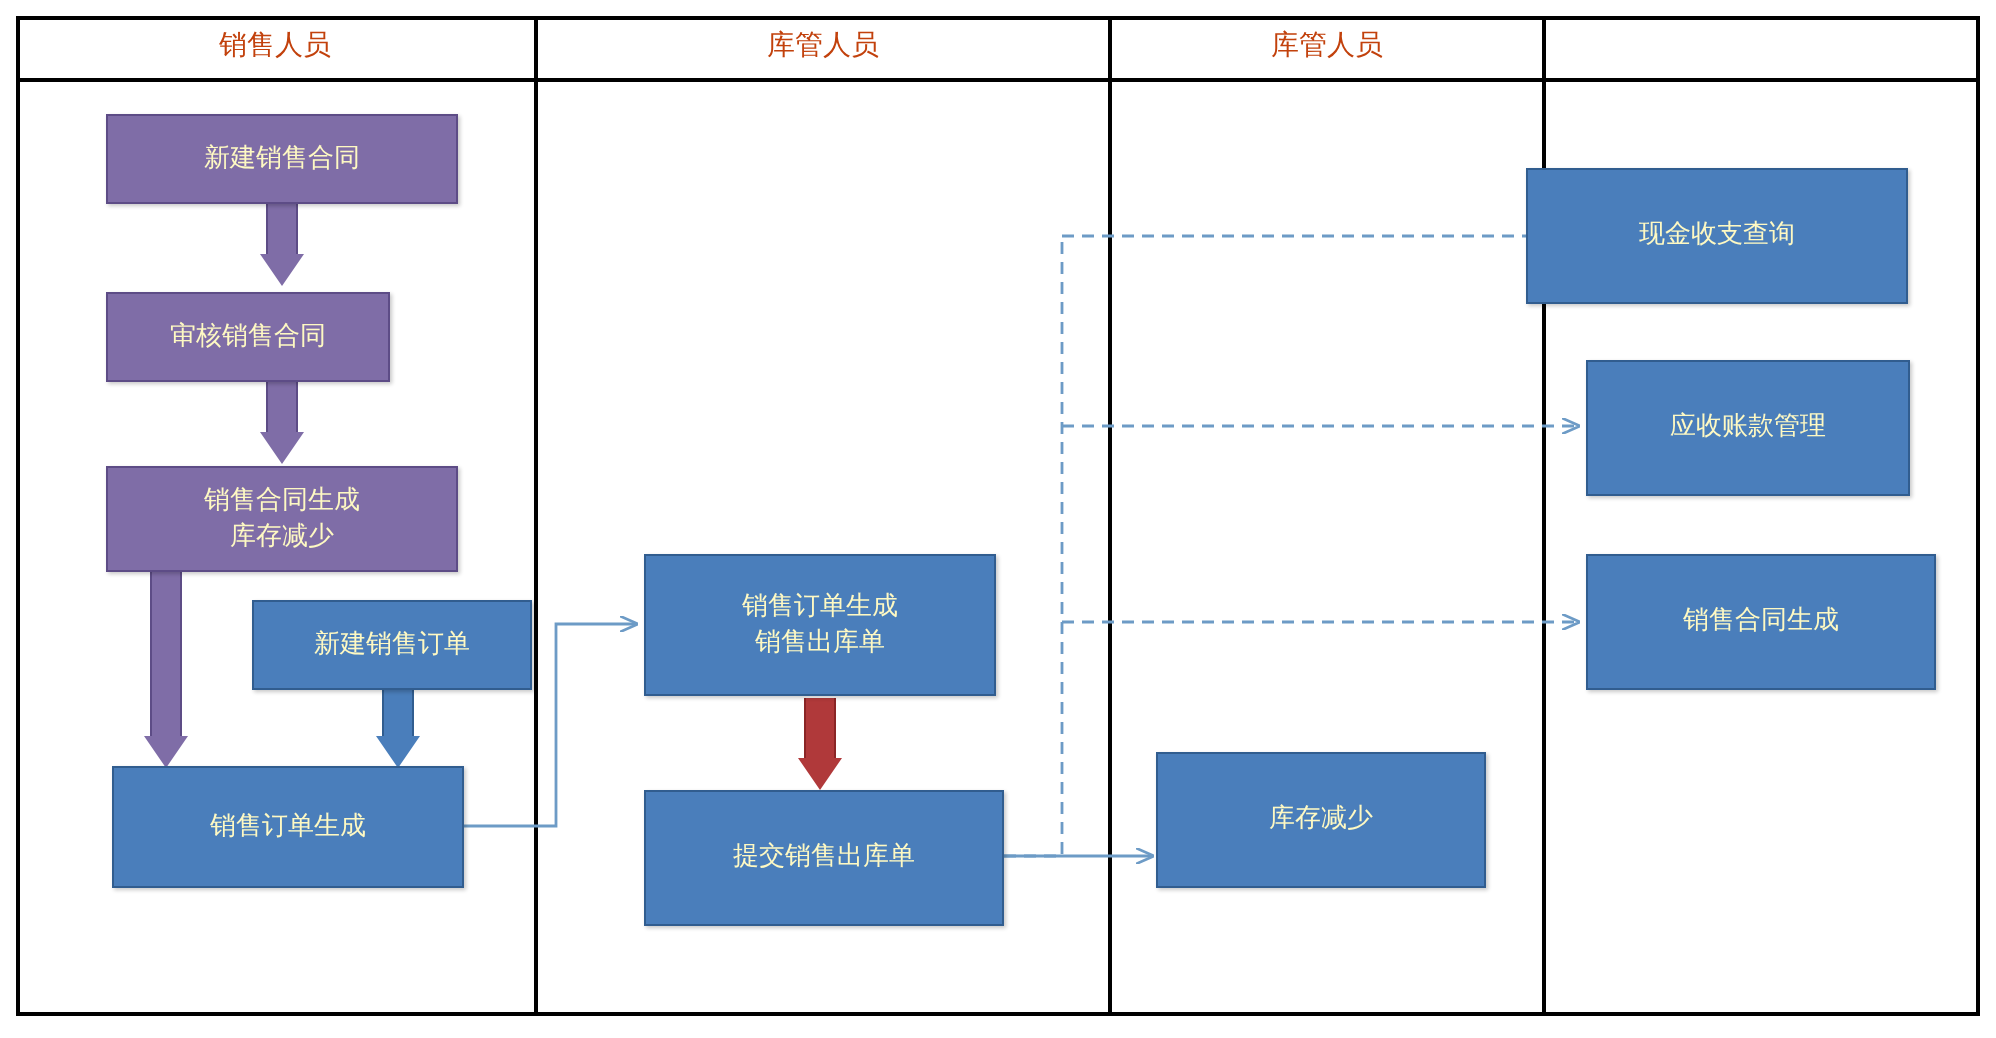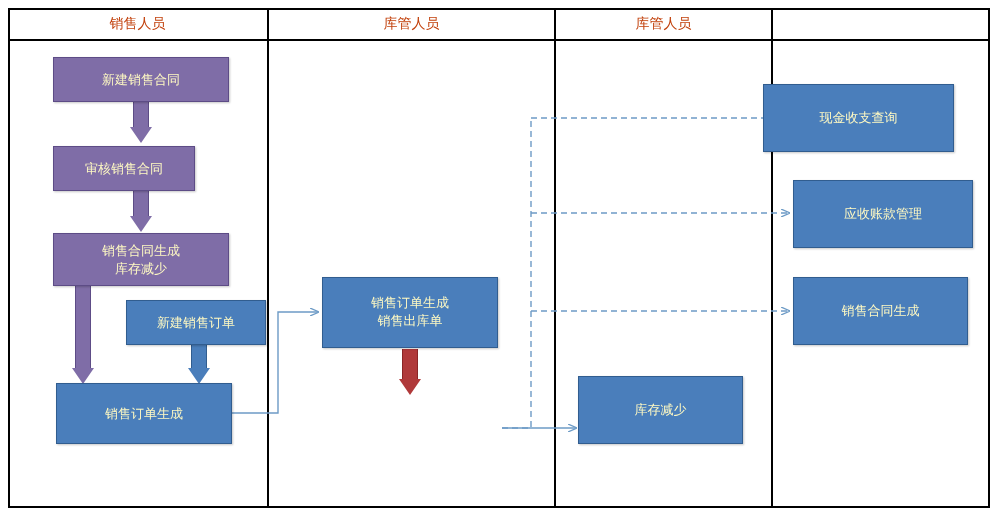--- a/index.html
+++ b/index.html
@@ -119,22 +119,23 @@
   <div class="node purple" style="left:53px;top:233px;width:176px;height:53px;">销售合同生成
 库存减少</div>
 
   <div class="node blue" style="left:126px;top:300px;width:140px;height:45px;">新建销售订单</div>
 
   <div class="node blue" style="left:56px;top:383px;width:176px;height:61px;">销售订单生成</div>
 
   <div class="node blue" style="left:322px;top:277px;width:176px;height:71px;font-family:Liberation Mono, monospace;">销售订单生成
 销售出库单</div>
 
+  <div class="node blue" style="left:322px;top:395px;width:180px;height:68px;">提交销售出库单</div>
 
   <div class="node blue" style="left:578px;top:376px;width:165px;height:68px;">库存减少</div>
 
   <div class="node blue" style="left:763px;top:84px;width:191px;height:68px;">现金收支查询</div>
 
-  <div class="node blue" style="left:793px;top:180px;width:180px;height:68px;">应收账款管理</div>
+  <div class="node blue" style="left:793px;top:180px;width:162px;height:68px;">应收账款管理</div>
 
   <div class="node blue" style="left:793px;top:277px;width:175px;height:68px;">销售合同生成</div>
 
 </div>
 
 </body></html>

